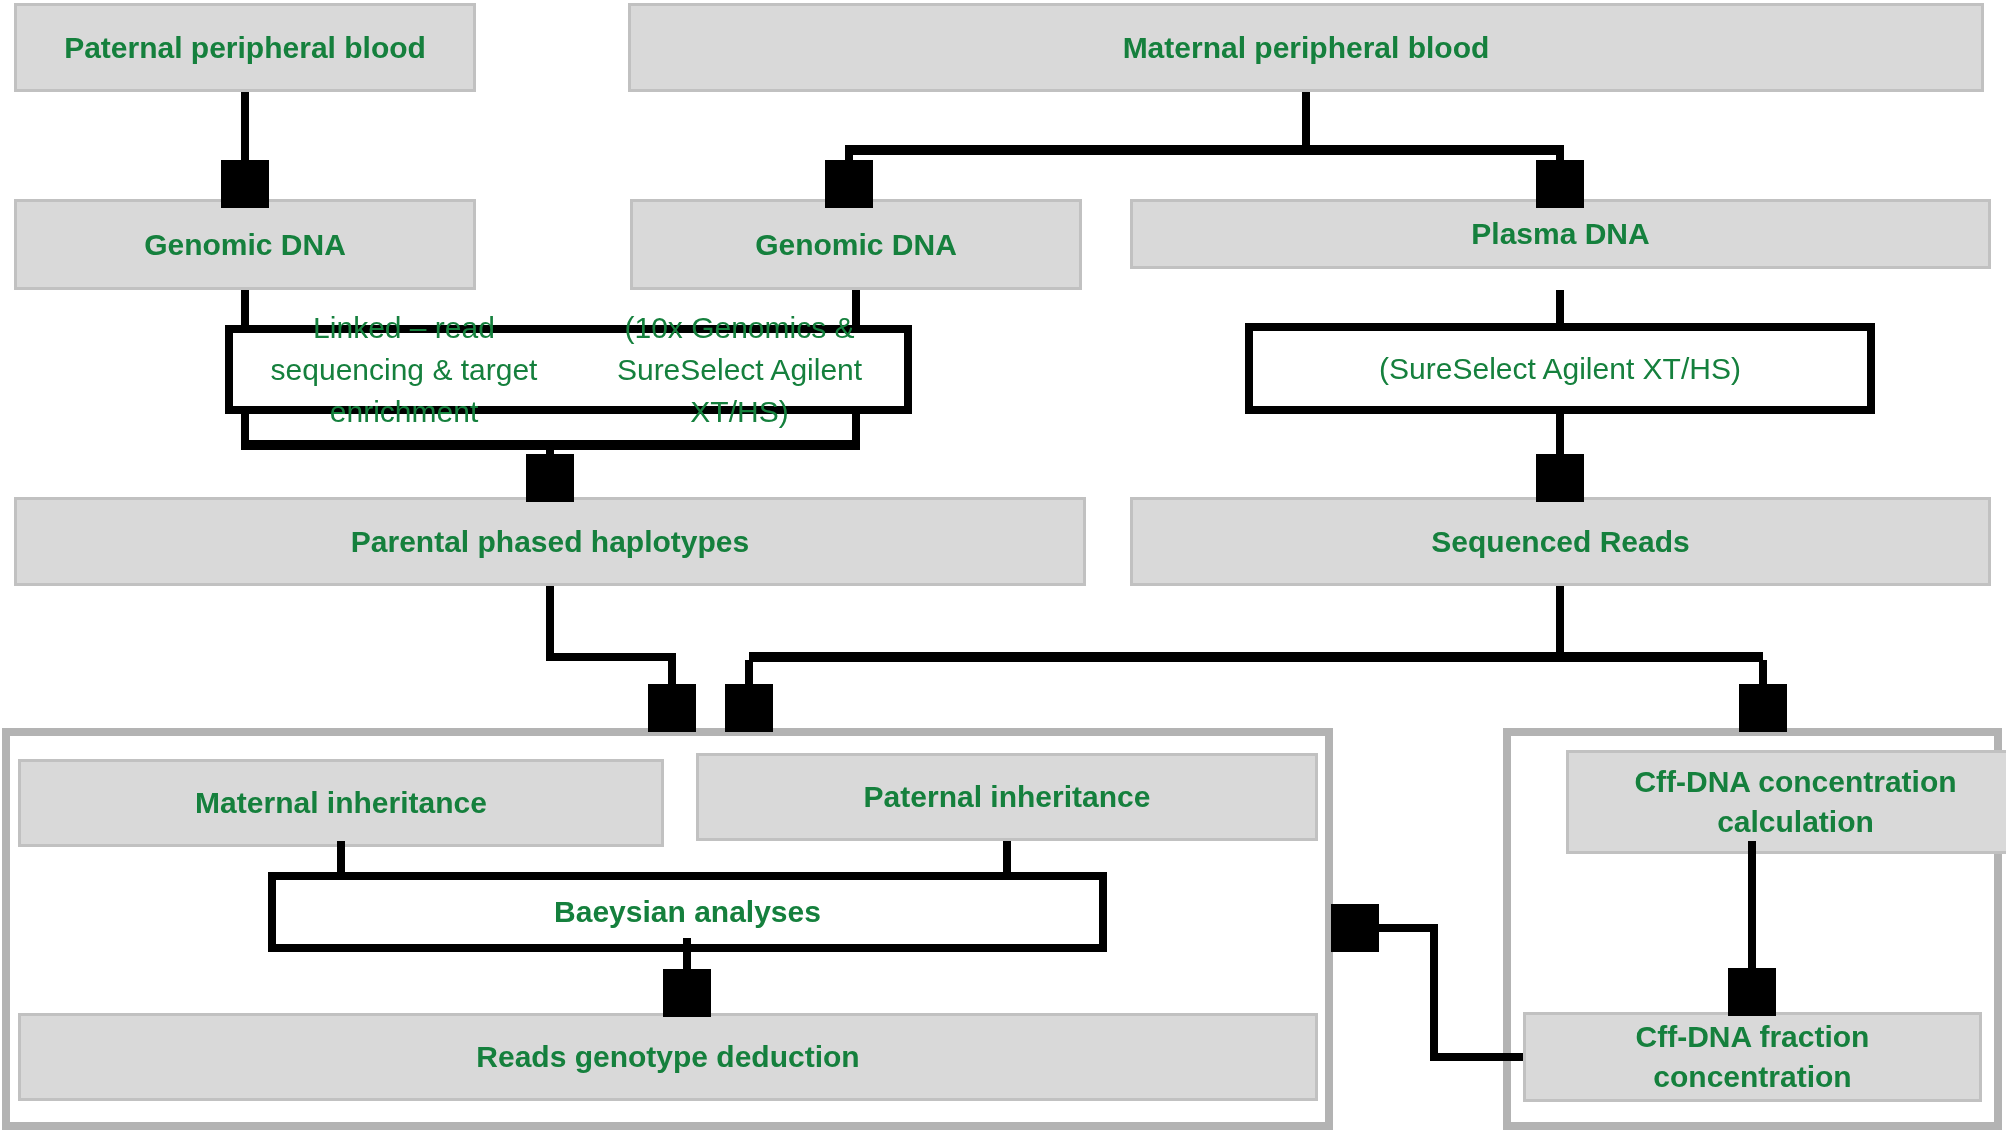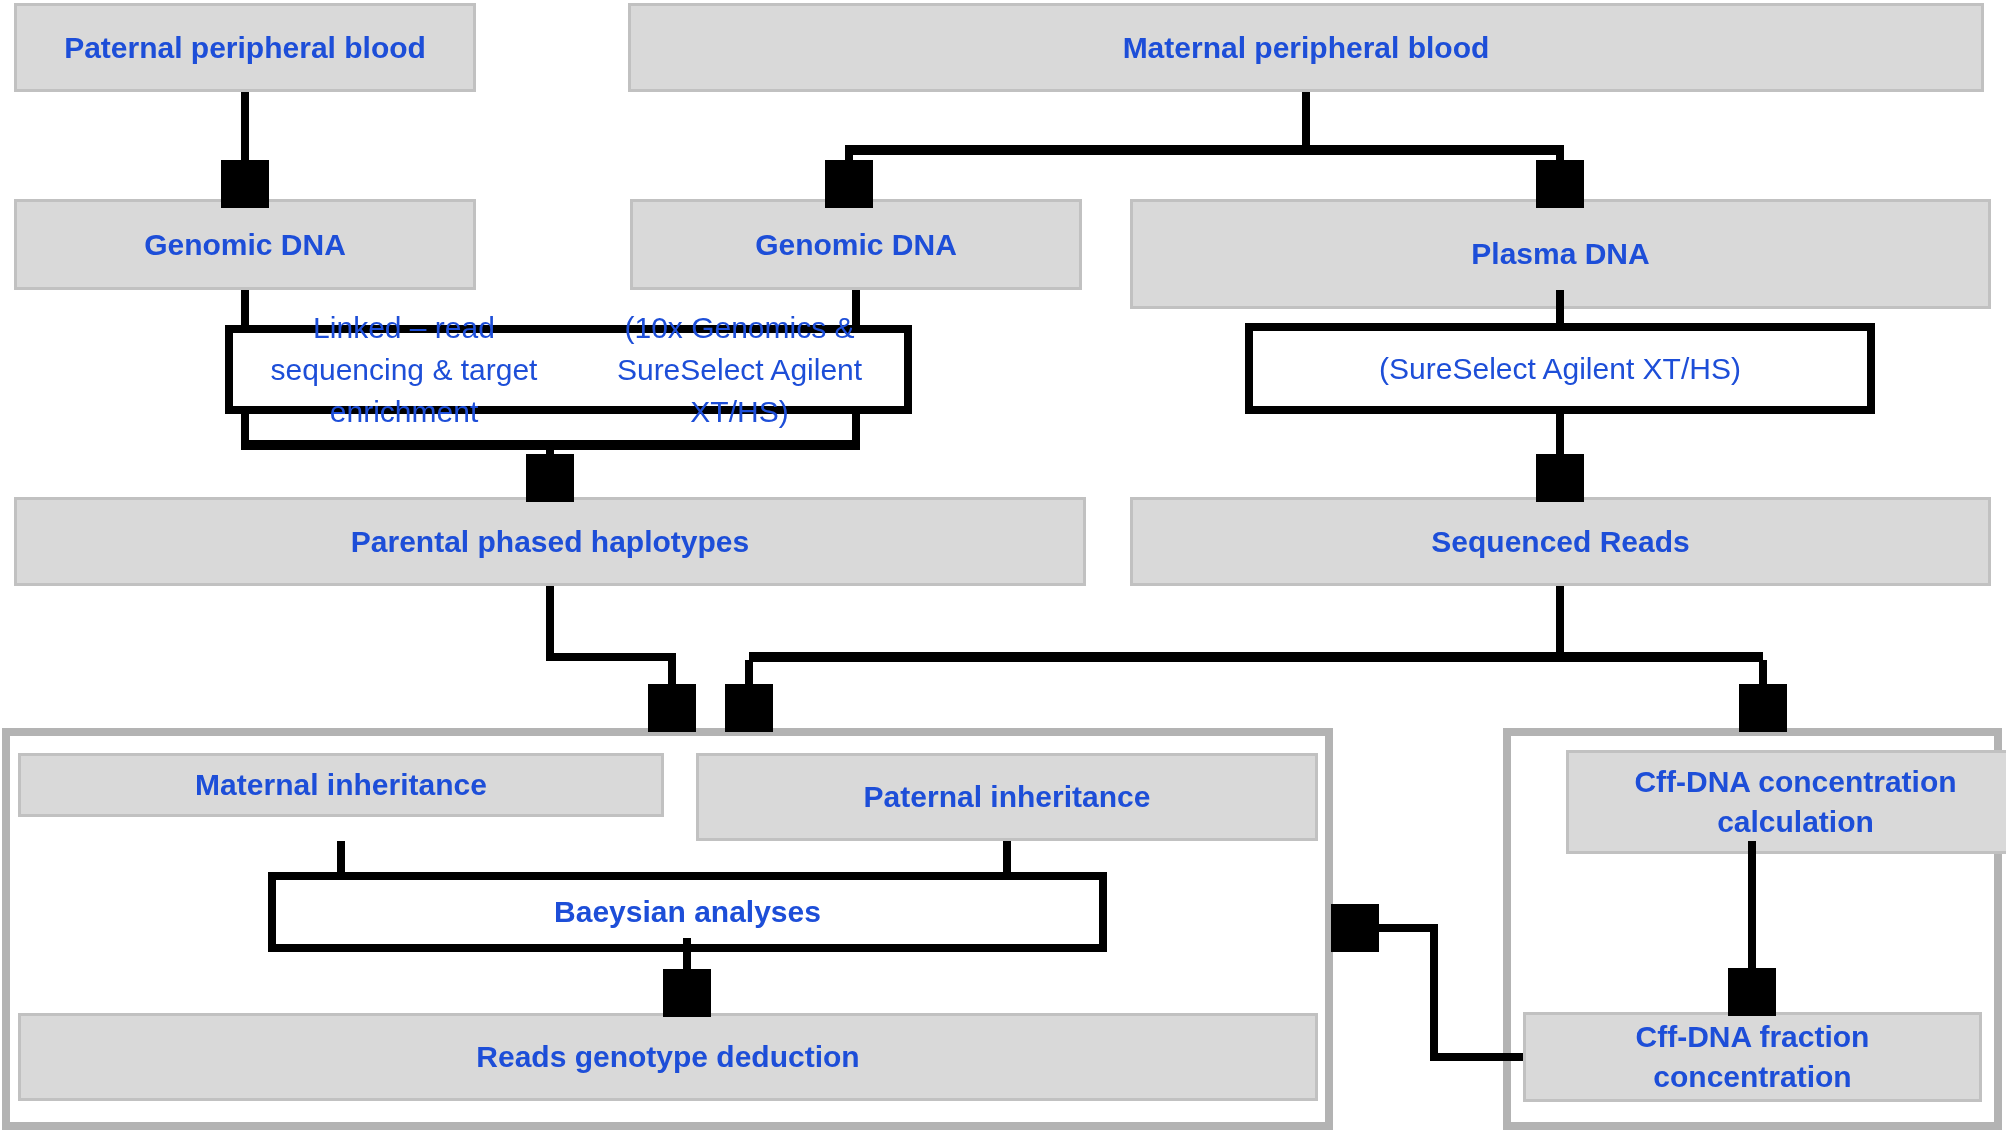--- a/index.html
+++ b/index.html
@@ -1,18 +1,18 @@
 <!DOCTYPE html>
 <html><head>
 <meta charset="utf-8">
 <style>
   html,body{margin:0;padding:0;background:#ffffff;}
   #canvas{
     position:relative;width:2006px;height:1132px;background:#ffffff;overflow:hidden;
-    font-family:"Liberation Sans","DejaVu Sans",sans-serif;color:#1d4ed8;
+    font-family:"Liberation Sans","DejaVu Sans",sans-serif;color:#15803d;
   }
   .node{
     position:absolute;box-sizing:border-box;
     background:#d9d9d9;border:3px solid #c1c1c1;
     display:flex;flex-direction:column;align-items:center;justify-content:center;
     text-align:center;font-weight:bold;font-size:30px;line-height:1.32;
   }
   .process{
     position:absolute;box-sizing:border-box;
     background:#ffffff;border:8px solid #000000;
@@ -42,41 +42,41 @@
   <div class="node" style="left:628px;top:3px;width:1356px;height:89px;">
     <span>Maternal peripheral blood</span>
   </div>
 
   <div class="node" style="left:14px;top:199px;width:462px;height:91px;">
     <span>Genomic DNA</span>
   </div>
   <div class="node" style="left:630px;top:199px;width:452px;height:91px;">
     <span>Genomic DNA</span>
   </div>
-  <div class="node" style="left:1130px;top:199px;width:861px;height:110px;">
+  <div class="node" style="left:1130px;top:199px;width:861px;height:70px;">
     <span>Plasma DNA</span>
   </div>
 
   <div class="process" style="left:225px;top:325px;width:687px;height:89px;">
     <span class="line">Linked – read sequencing &amp; target enrichment</span>
     <span class="line">(10x Genomics &amp; SureSelect Agilent XT/HS)</span>
   </div>
   <div class="process" style="left:1245px;top:323px;width:630px;height:91px;">
     <span class="line">(SureSelect Agilent XT/HS)</span>
   </div>
 
   <div class="node" style="left:14px;top:497px;width:1072px;height:89px;">
     <span>Parental phased haplotypes</span>
   </div>
   <div class="node" style="left:1130px;top:497px;width:861px;height:89px;">
     <span>Sequenced Reads</span>
   </div>
 
   <div class="container-frame" style="left:2px;top:728px;width:1331px;height:402px;">
-    <div class="node" style="left:8px;top:17px;width:646px;height:64px;">
+    <div class="node" style="left:8px;top:23px;width:646px;height:88px;">
       <span>Maternal inheritance</span>
     </div>
     <div class="node" style="left:686px;top:17px;width:622px;height:88px;">
       <span>Paternal inheritance</span>
     </div>
     <div class="process bold" style="left:258px;top:136px;width:839px;height:80px;">
       <span>Baeysian analyses</span>
     </div>
     <div class="node" style="left:8px;top:277px;width:1300px;height:88px;">
       <span>Reads genotype deduction</span>

